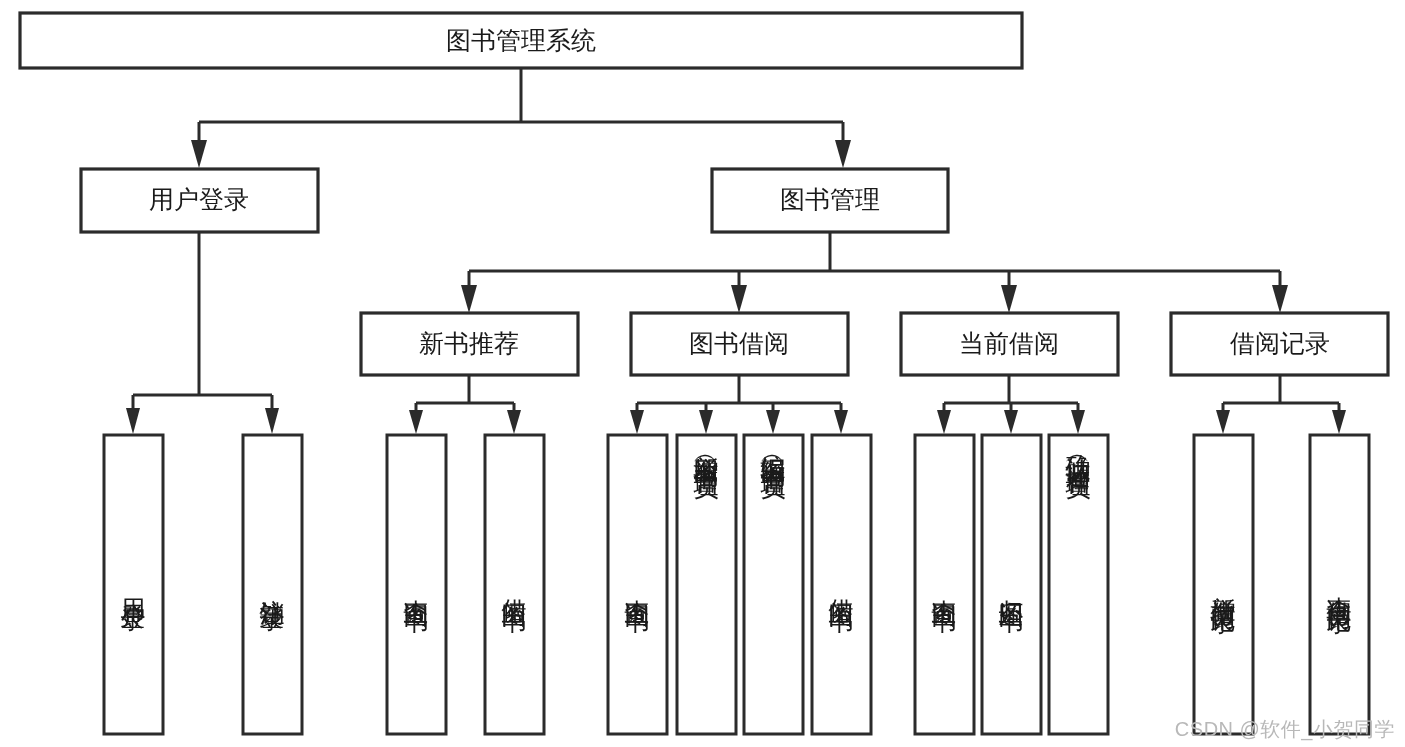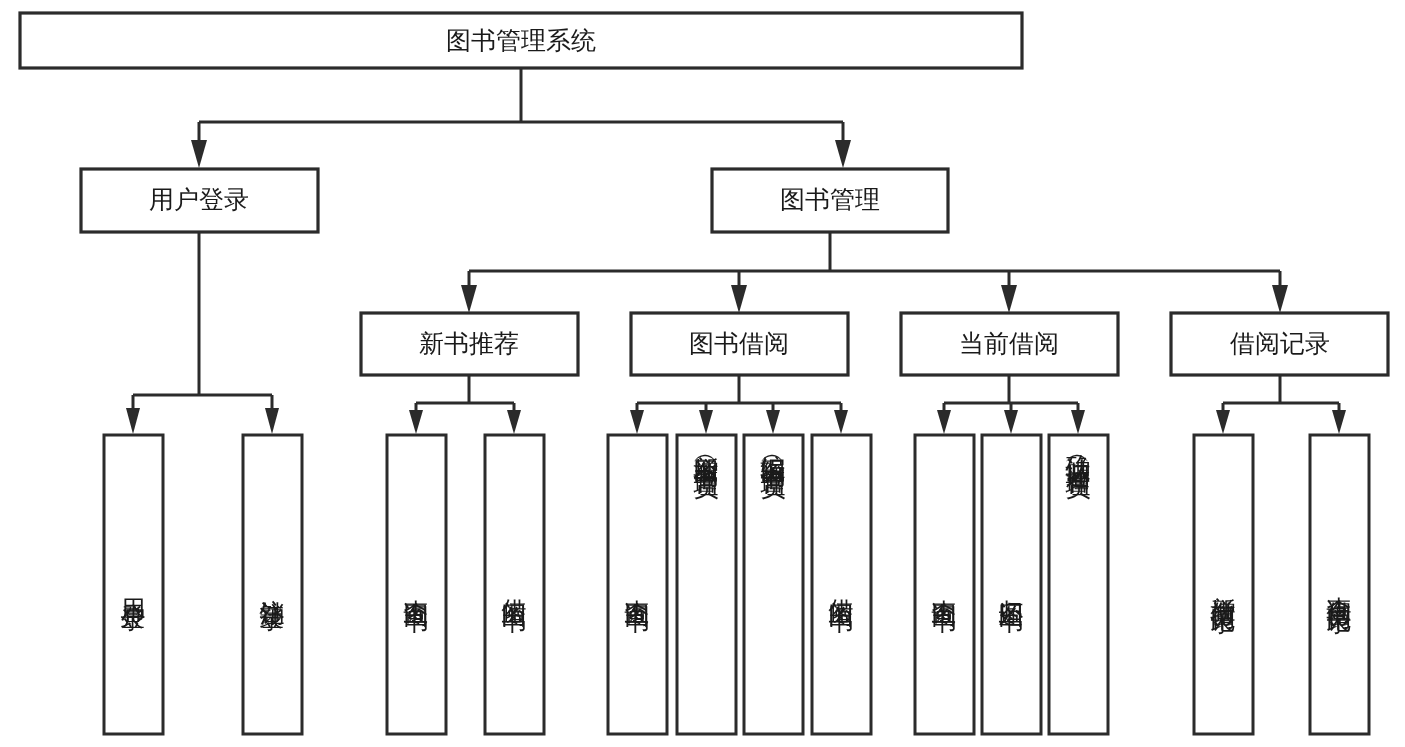--- a/index.html
+++ b/index.html
@@ -248,13 +248,14 @@
     <span class="leaf-label">确认归还（管理员）</span>
   </div>
 
   <div class="leaf-label-wrap" style="left:1194px; top:435px; width:59px; height:299px;">
     <span class="leaf-label">新增借阅记录</span>
   </div>
   <div class="leaf-label-wrap" style="left:1310px; top:435px; width:59px; height:299px;">
     <span class="leaf-label">查询借阅记录</span>
   </div>
 
+  <div class="watermark">CSDN @软件_小贺同学</div>
 </div>
 
 </body></html>

